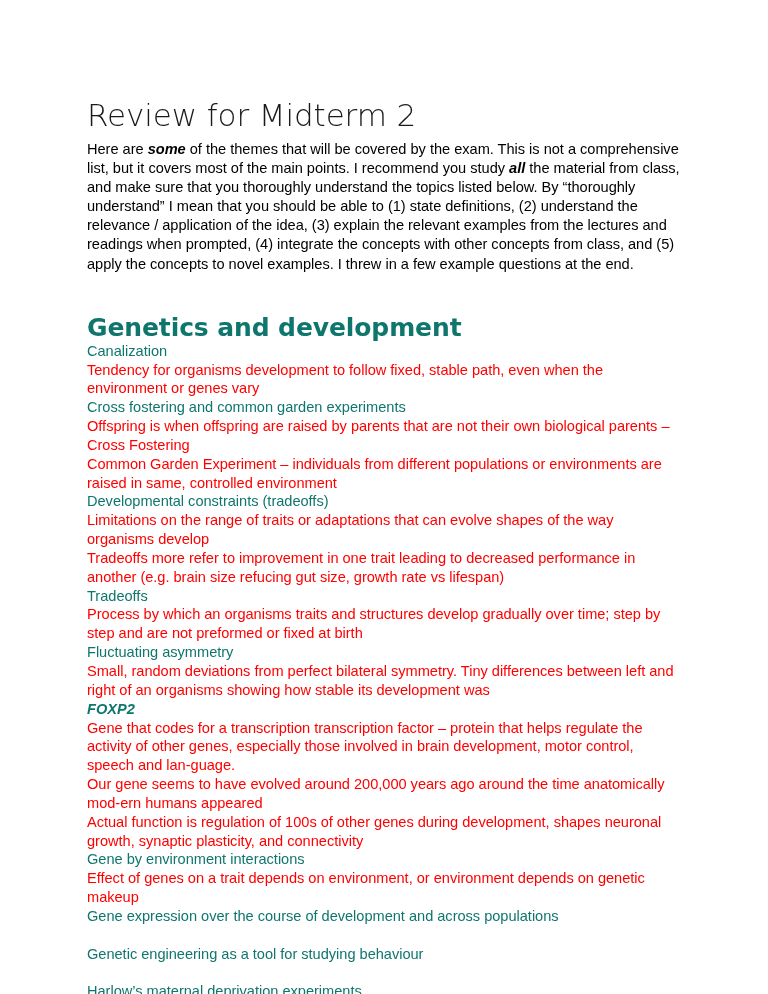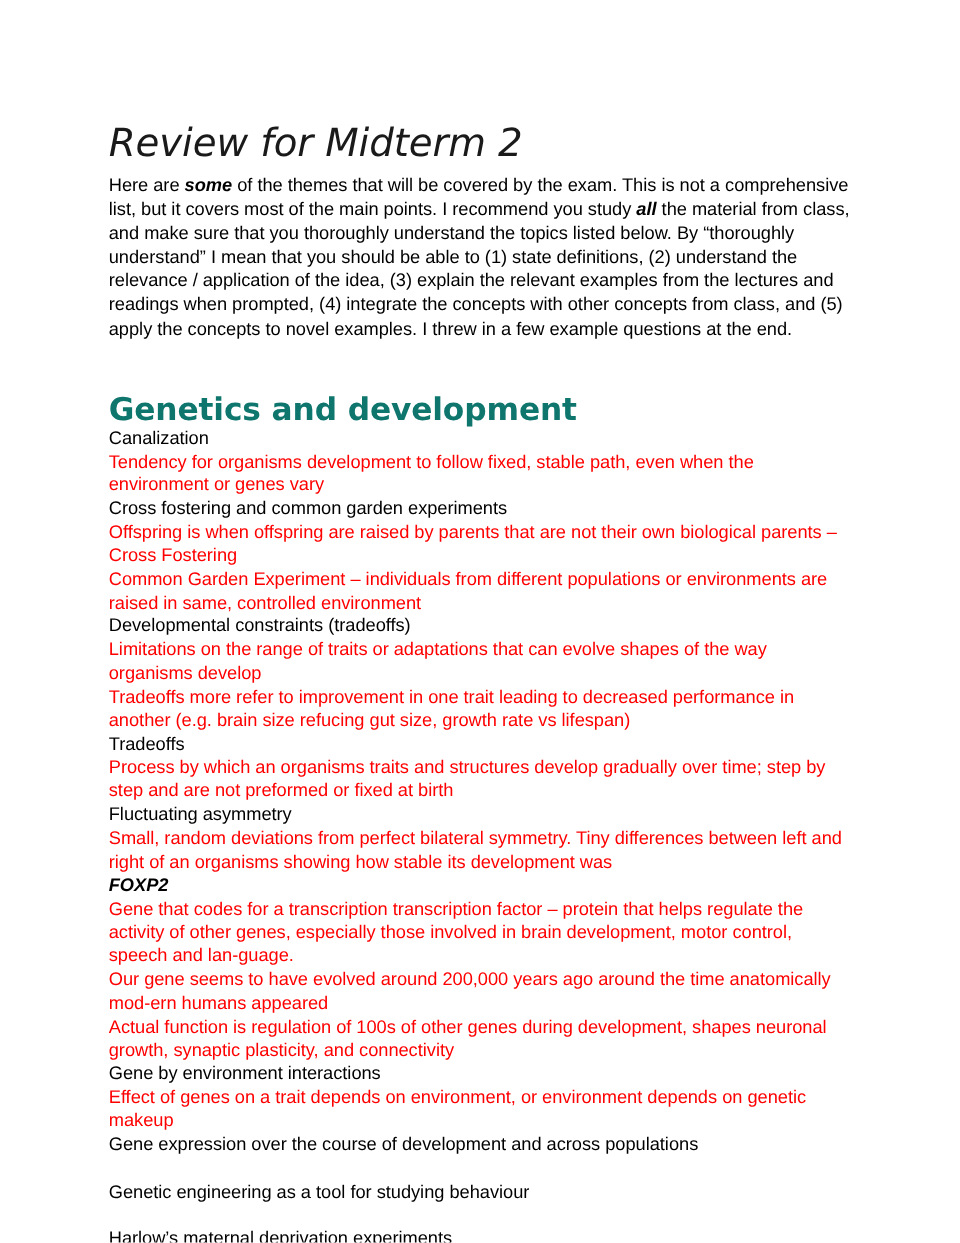--- a/index.html
+++ b/index.html
@@ -30,21 +30,20 @@
 
   
   .doc-title {
     font-family: "DejaVu Sans", sans-serif;
     font-weight: 300;
     font-size: 31px;
     line-height: 38px;
     color: #1a1a1a;
     letter-spacing: -0.1px;
     margin: 0 0 6px 0;
-    font-style: italic;
   }
 
   
   .intro {
     font-size: 14.6px;
     line-height: 19.1px;
     color: #000000;
     text-align: left;
     margin: 0;
     letter-spacing: -0.02px;
@@ -68,21 +67,21 @@
   
   .lines { margin: 0; }
 
   .line {
     font-size: 14.6px;
     line-height: 18.85px;
     margin: 0;
     letter-spacing: -0.02px;
     white-space: pre-wrap;
   }
-  .line.term  { color: #000000; }
+  .line.term  { color: #0f766e; }
   .line.note  { color: #ff0000; }
   .line.italic { font-style: italic; font-weight: bold; }
   .line.blank { color: transparent; }
 </style>
 </head>
 <body>
 
 <div class="page">
   <div class="doc-body">
 

